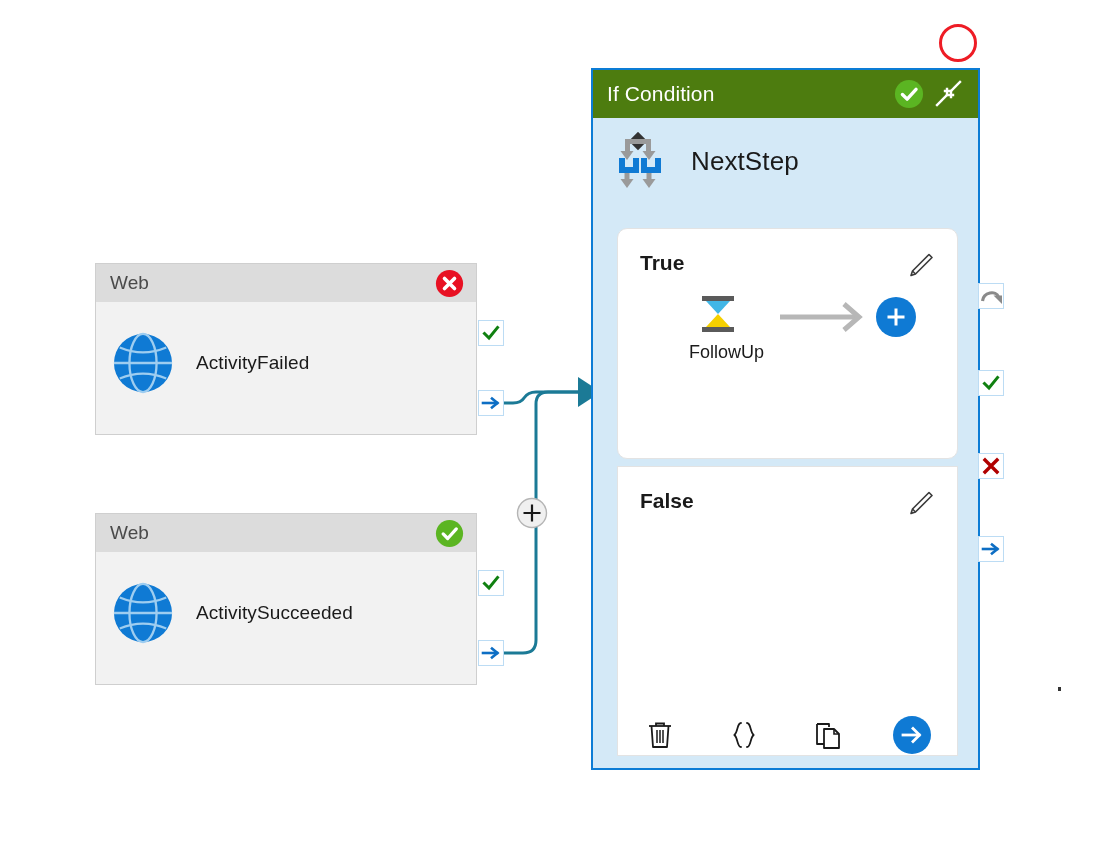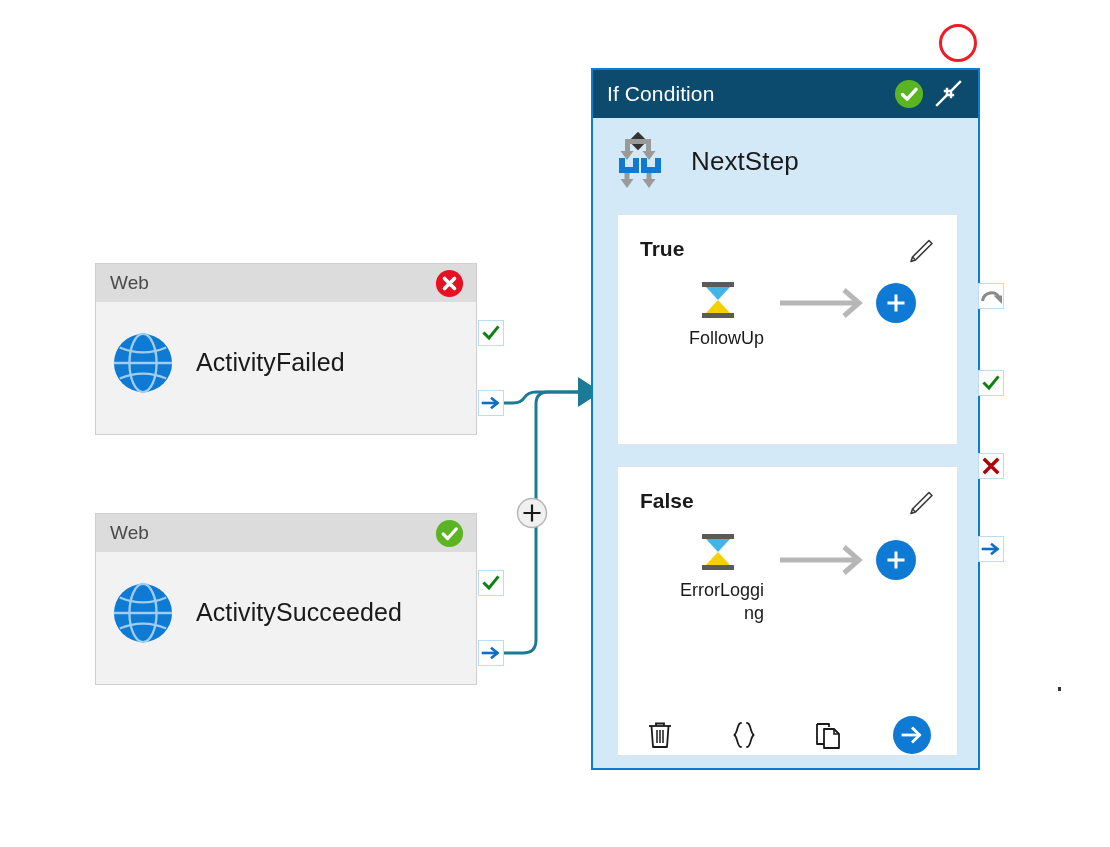--- a/index.html
+++ b/index.html
@@ -46,21 +46,21 @@
     letter-spacing: .1px;
   }
   .act-card-body {
     display: flex;
     align-items: center;
     height: 121px;
     padding-left: 16px;
     box-sizing: border-box;
   }
   .act-card-name {
-    font-size: 25px;
+    font-size: 19px;
     color: #1a1a1a;
     margin-left: 22px;
     letter-spacing: .1px;
   }
 
   
   .status-badge { width: 29px; height: 29px; display:block; }
 
   
   .globe-icon { width: 62px; height: 62px; display: block; }
@@ -85,21 +85,21 @@
     left: 591px;
     top: 68px;
     width: 389px;
     height: 702px;
     background: #d4e9f7;
     border: 2px solid #0c7cd5;
     box-sizing: border-box;
   }
   .panel-header {
     height: 48px;
-    background: #0c4a6e;
+    background: #4d7c0f;
     display: flex;
     align-items: center;
     padding: 0 14px 0 14px;
     box-sizing: border-box;
   }
   .panel-title {
     color: #ffffff;
     font-size: 21px;
     flex: 1;
     letter-spacing: .1px;
@@ -351,21 +351,21 @@
         <g fill="#9a9a9a">
           <path d="M17.5 41 h5 v8 h-5 z"></path>
           <path d="M39.5 41 h5 v8 h-5 z"></path>
           <polygon points="13.5,47 26.5,47 20,56"></polygon>
           <polygon points="35.5,47 48.5,47 42,56"></polygon>
         </g>
       </svg>
       <div class="panel-subtitle">NextStep</div>
     </div>
 
-    <div class="branch-card" style="top:144px; height:231px;">
+    <div class="branch-card" style="top:158px; height:231px;border-radius:10px;">
       <div class="branch-label-row">
         <div class="branch-label">True</div>
         <svg width="30" height="30" viewBox="0 0 30 30">
           <path d="M24 3.5 L27 6.5 L10.5 23 L6 24.5 L7.5 20 Z" fill="none" stroke="#3a3a3a" stroke-width="1.6" stroke-linejoin="round"></path>
           <path d="M7.5 20 L10.5 23" stroke="#3a3a3a" stroke-width="1.4"></path>
         </svg>
       </div>
       <div class="branch-content">
         <div class="branch-step">
           <svg width="42" height="42" viewBox="0 0 42 42">
@@ -389,41 +389,20 @@
     </div>
 
     <div class="branch-card" style="top:396px; height:290px;">
       <div class="branch-label-row">
         <div class="branch-label">False</div>
         <svg width="30" height="30" viewBox="0 0 30 30">
           <path d="M24 3.5 L27 6.5 L10.5 23 L6 24.5 L7.5 20 Z" fill="none" stroke="#3a3a3a" stroke-width="1.6" stroke-linejoin="round"></path>
           <path d="M7.5 20 L10.5 23" stroke="#3a3a3a" stroke-width="1.4"></path>
         </svg>
       </div>
-      <div class="branch-content">
-        <div class="branch-step">
-          <svg width="42" height="42" viewBox="0 0 42 42">
-            <rect x="5" y="3" width="32" height="5" fill="#5a5a5a"></rect>
-            <rect x="5" y="34" width="32" height="5" fill="#5a5a5a"></rect>
-            <polygon points="9,8 33,8 21,21" fill="#41b6e6"></polygon>
-            <polygon points="9,34 33,34 21,21" fill="#f5d000"></polygon>
-          </svg>
-          <div class="branch-step-name">ErrorLoggi
-ng</div>
-        </div>
-        <svg width="92" height="34" viewBox="0 0 92 34" style="margin:0 6px 36px 4px;">
-          <path d="M2 17 H78" stroke="#b7b7b7" stroke-width="5"></path>
-          <path d="M66 4 L81 17 L66 30" fill="none" stroke="#b7b7b7" stroke-width="5" stroke-linecap="butt"></path>
-        </svg>
-        <div class="plus-btn" style="margin-bottom:36px;">
-          <svg width="20" height="20" viewBox="0 0 20 20">
-            <path d="M10 3 V17 M3 10 H17" stroke="#ffffff" stroke-width="3" stroke-linecap="square"></path>
-          </svg>
-        </div>
-      </div>
     </div>
 
     <div class="panel-footer">
       <div class="footer-icon-btn">
         <svg width="34" height="34" viewBox="0 0 34 34">
           <path d="M6 8 H28" stroke="#1a1a1a" stroke-width="1.8"></path>
           <path d="M13 8 V5.5 H21 V8" fill="none" stroke="#1a1a1a" stroke-width="1.8"></path>
           <path d="M8.5 8 L10 29 H24 L25.5 8" fill="none" stroke="#1a1a1a" stroke-width="1.8" stroke-linejoin="round"></path>
           <path d="M14 12 V25 M17 12 V25 M20 12 V25" stroke="#1a1a1a" stroke-width="1.5"></path>
         </svg>

